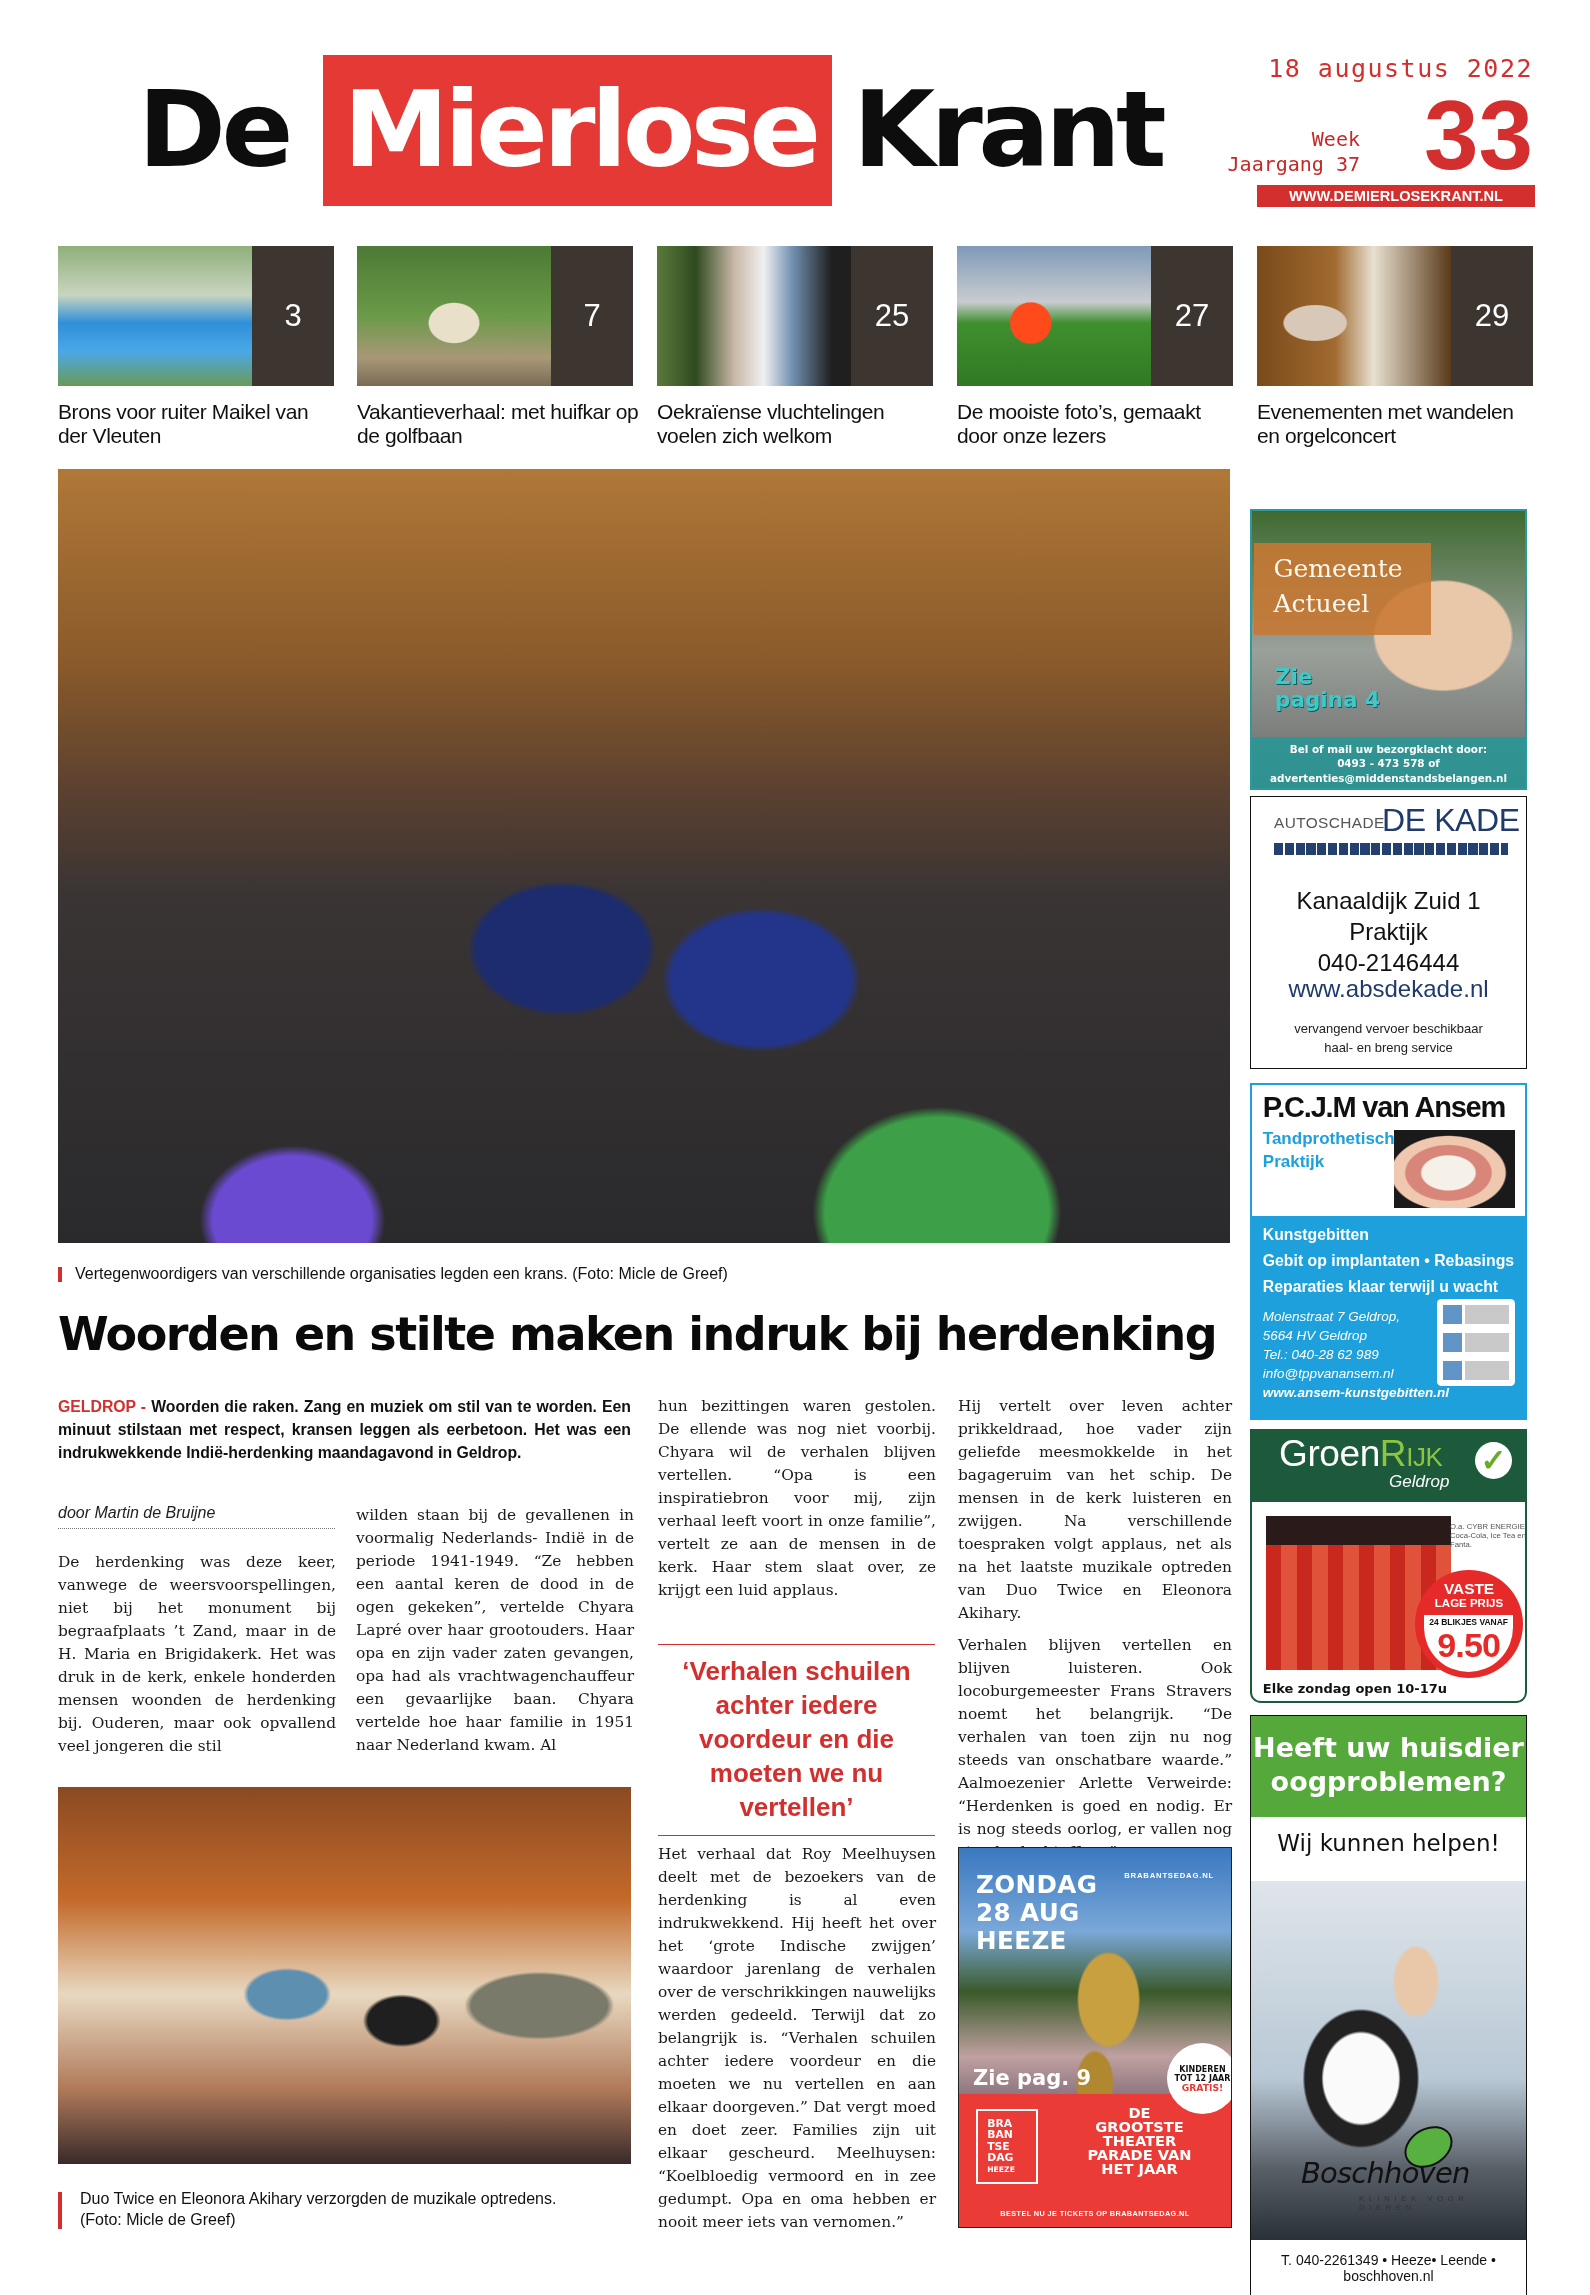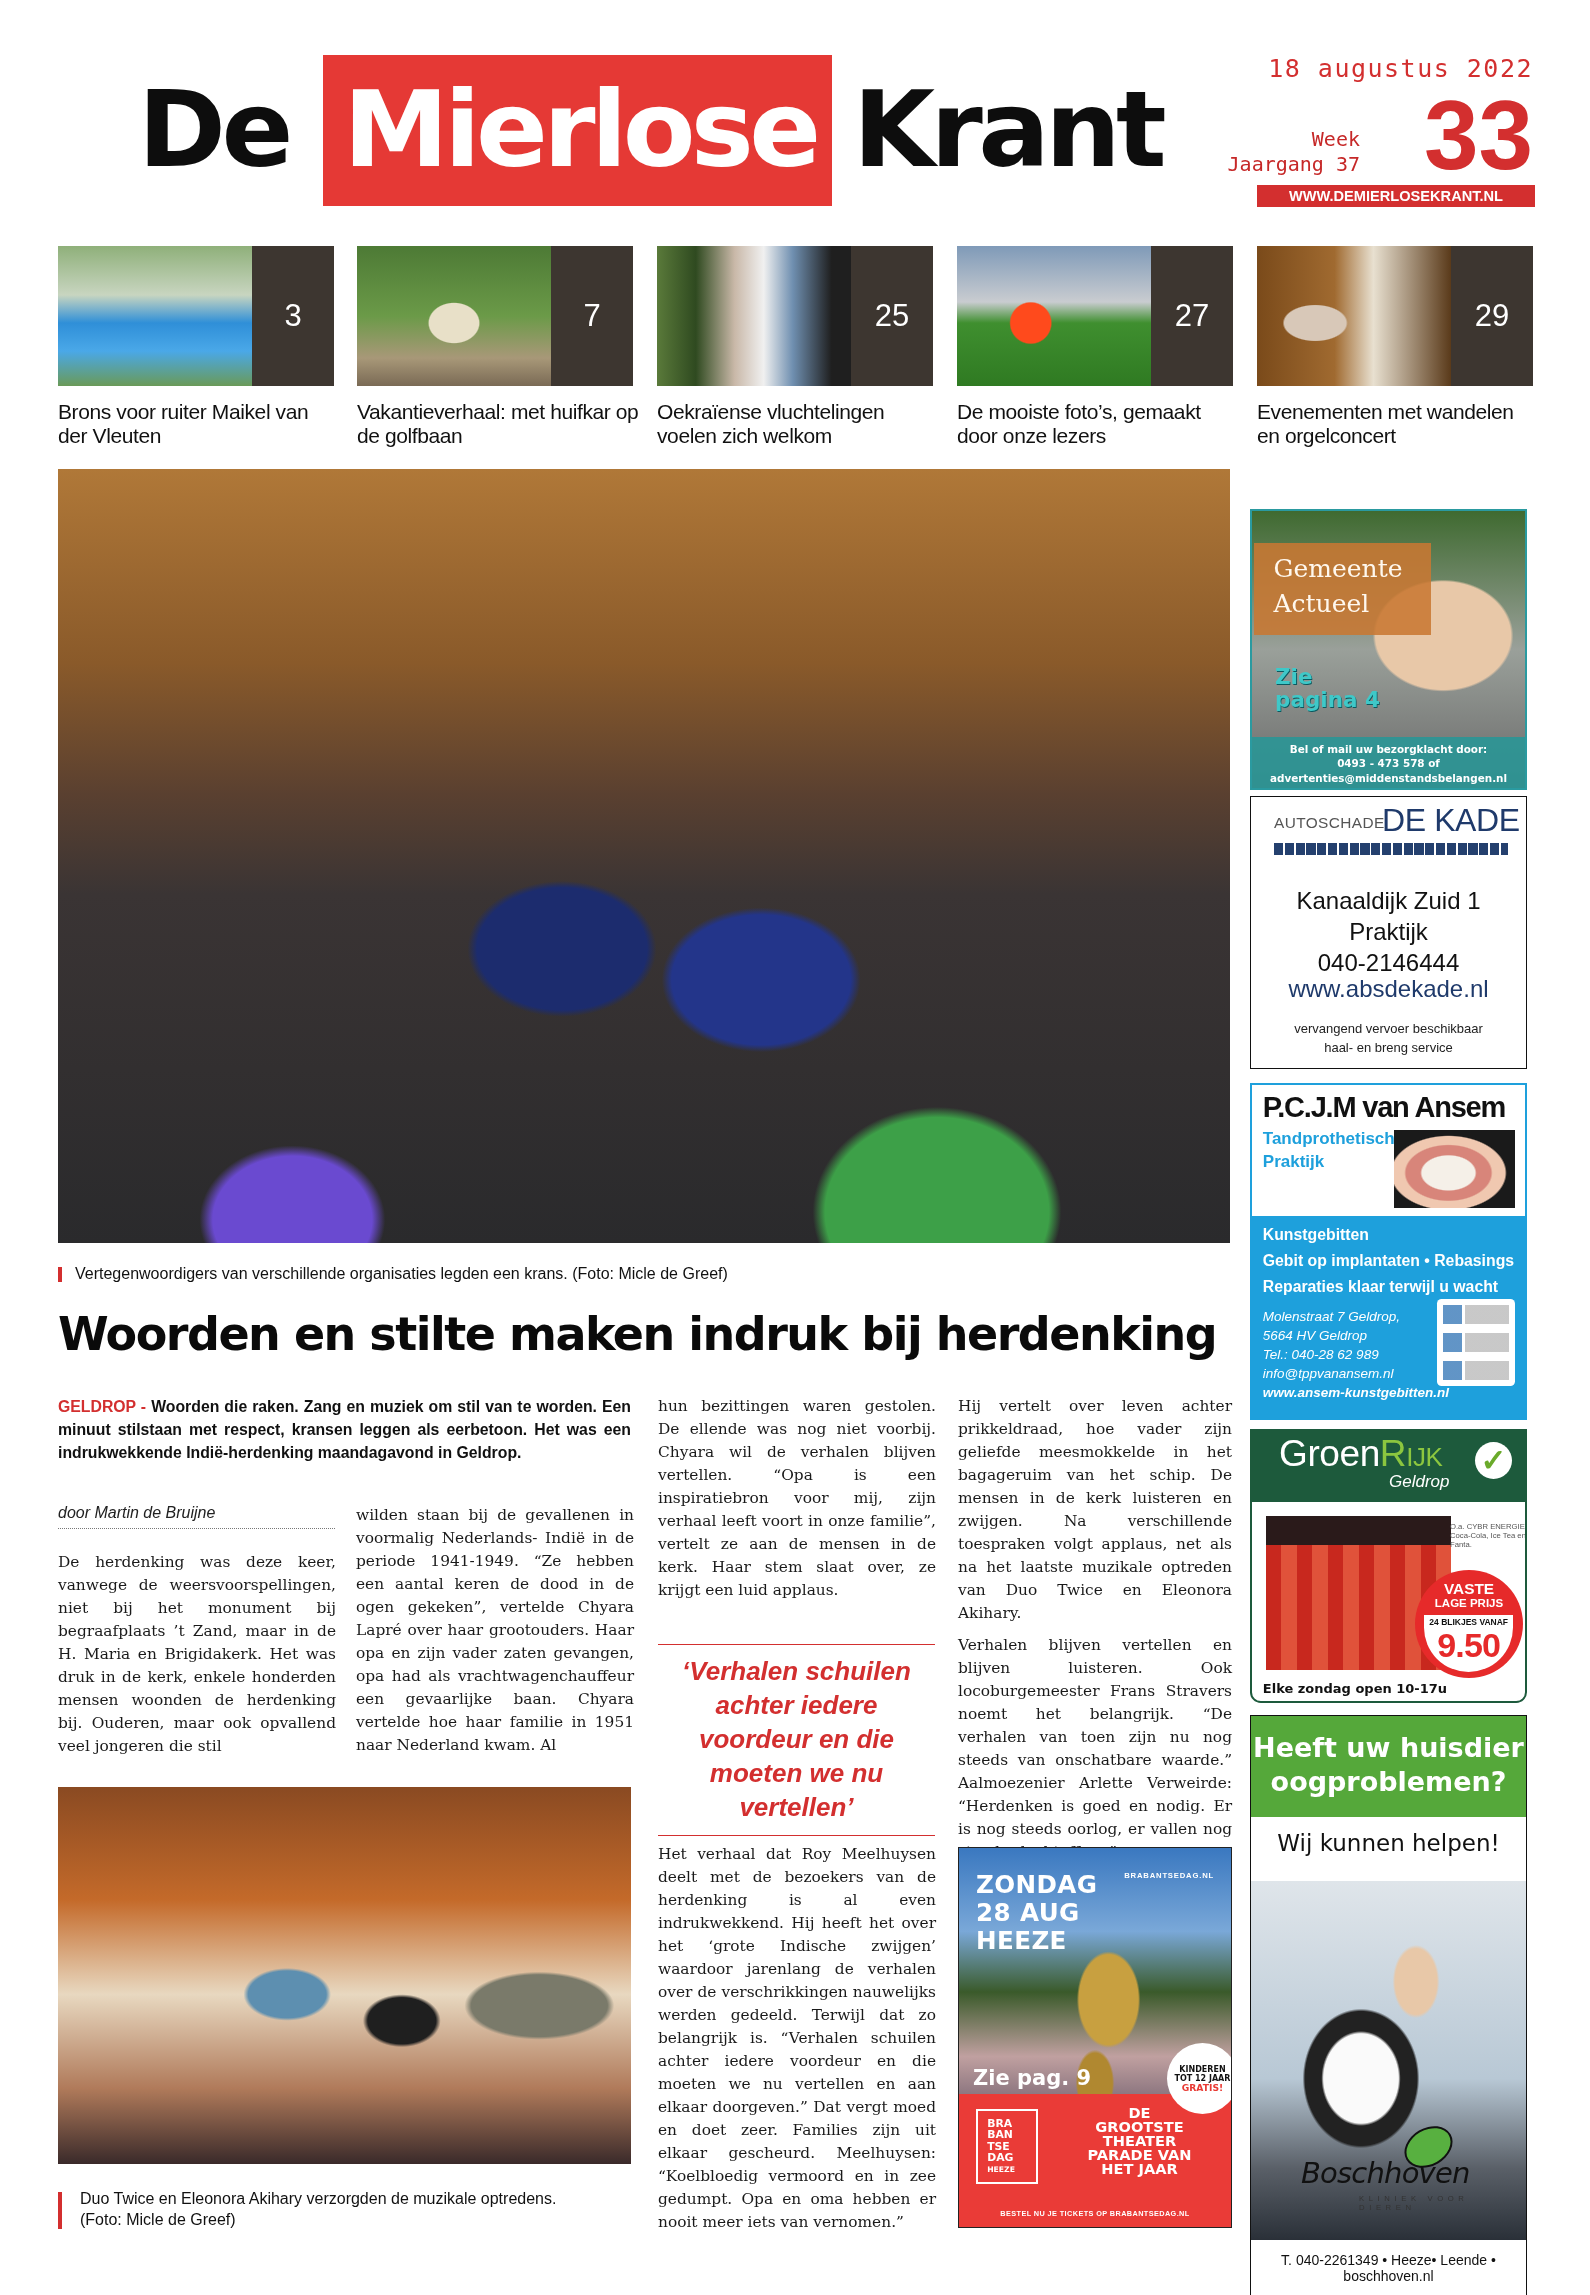--- a/index.html
+++ b/index.html
@@ -72,21 +72,21 @@
     background:
       radial-gradient(ellipse at 40% 55%, #5d8fb0 0 8%, transparent 9%),
       radial-gradient(ellipse at 60% 62%, #1f1f1f 0 7%, transparent 8%),
       radial-gradient(ellipse at 84% 58%, #7a7a6a 0 10%, transparent 11%),
       linear-gradient(180deg, #8a4a22 0%, #c46a2a 30%, #e8d8c0 55%, #b07a5a 80%, #3a2a2a 100%);
   }
 
   .pullquote {
     left: 658px; top: 1644px; width: 277px; border-top: 1.5px solid #d32f2f; border-bottom: 1.5px solid #d32f2f;
     padding: 9.2px 0 10.8px; text-align: center; color: #d32f2f;
-    font-family: "Liberation Sans Narrow", "Liberation Sans", sans-serif; font-weight: bold; font-size: 26px; line-height: 34px; font-style: italic;
+    font-family: "Liberation Sans Narrow", "Liberation Sans", sans-serif; font-weight: bold; font-size: 26px; line-height: 34px;
   }
 
   
   .ad { left: 1250px; width: 277px; margin-top: 39px; }
   .ad-gemeente {
     top: 470px; height: 281px; border: 2.3px solid #2a9aa0;
     background: radial-gradient(ellipse at 70% 45%, #e8c8a8 0 25%, transparent 26%), linear-gradient(180deg,#3f6a30 0%,#9aa09a 50%,#6a6a6a 100%);
   }
   .gem-box { position: absolute; left: 2.3px; top: 32px; width: 177px; height: 92px; background: rgba(200,120,50,0.88); }
   .gem-title { position: absolute; left: 21.5px; top: 40px; font-family: "DejaVu Serif", serif; font-size: 25px; line-height: 35px; color: #fff8ee; }

